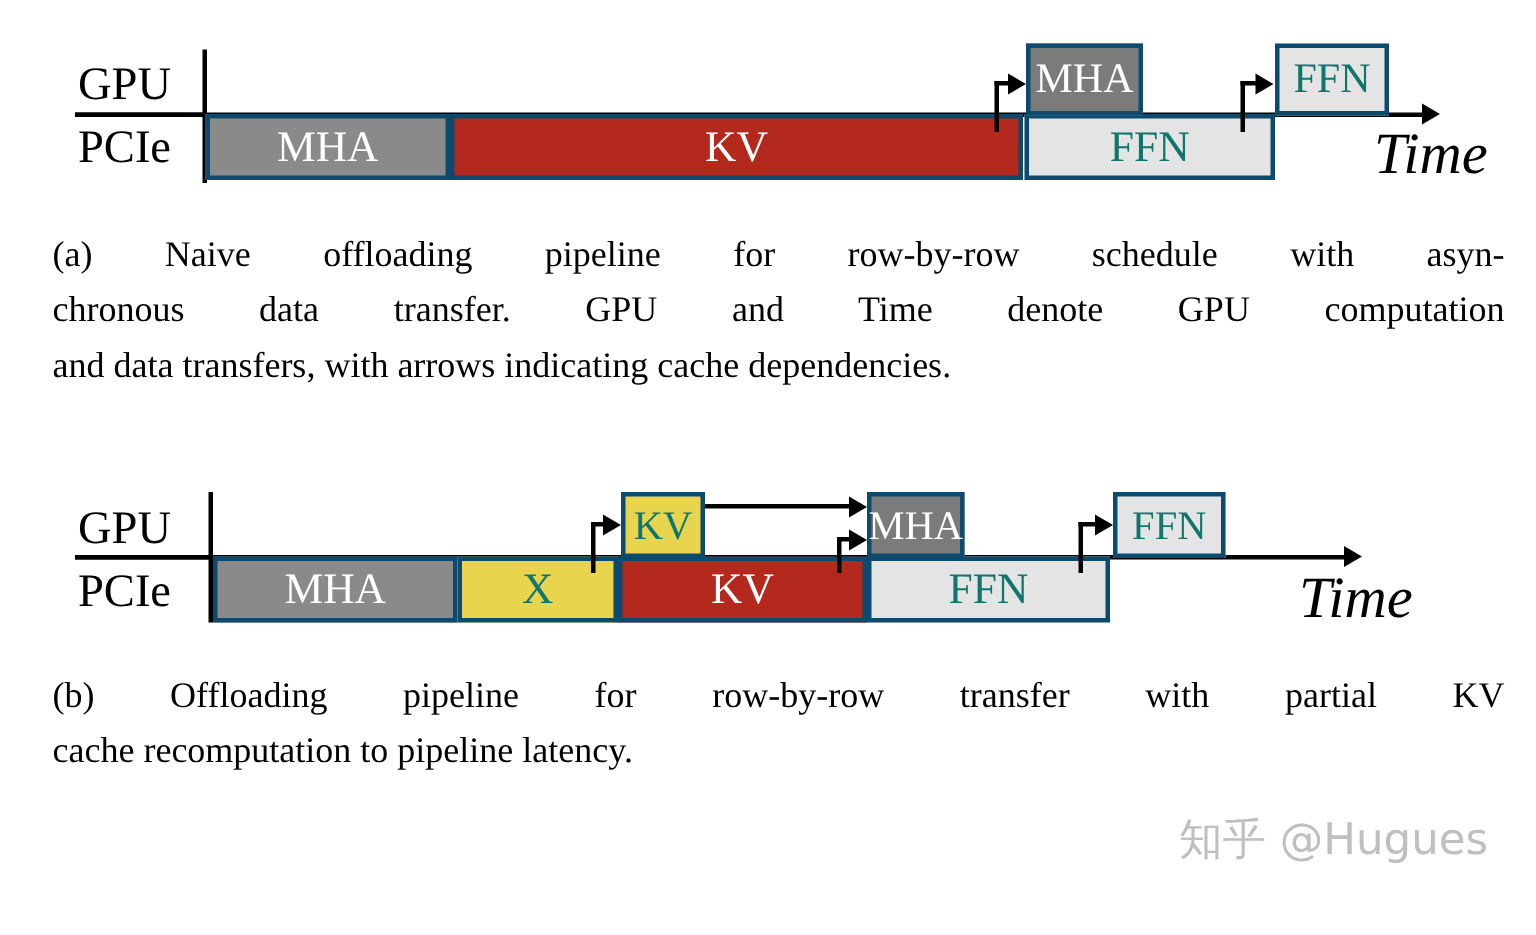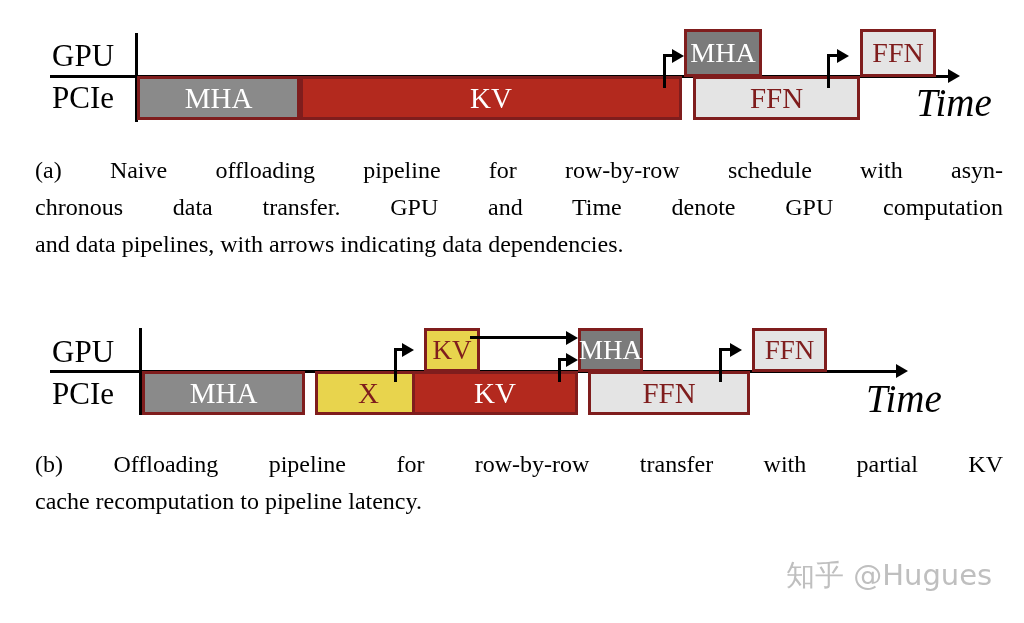--- a/index.html
+++ b/index.html
@@ -1,22 +1,22 @@
 <!DOCTYPE html>
 <html><head>
 <meta charset="utf-8">
 <style>
   html,body{margin:0;padding:0;}
   .fig{position:relative;width:1024px;height:623px;background:#ffffff;overflow:hidden;
        font-family:"Liberation Serif","DejaVu Serif",serif;color:#000;border-radius:21px;}
-  .blk{position:absolute;border:3px solid #7f1d1d;box-sizing:border-box;
+  .blk{position:absolute;border:3px solid #0c4a6e;box-sizing:border-box;
        display:flex;align-items:center;justify-content:center;
        font-family:"Liberation Serif","DejaVu Serif",serif;}
   .t-white{color:#fff;}
-  .t-black{color:#7f1d1d;margin-left:10px;}
+  .t-black{color:#0f766e;}
   .hline,.vline{position:absolute;background:#000;}
   .ah{position:absolute;width:0;height:0;
       border-top:7px solid transparent;border-bottom:7px solid transparent;
       border-left:12px solid #000;}
   .rowlab{position:absolute;font-size:31px;line-height:34px;}
   .timelab{position:absolute;font-size:39px;line-height:32px;font-style:italic;}
   .cap{position:absolute;left:35px;width:968px;font-size:24px;line-height:37px;}
   .cap .jline{text-align:justify;text-align-last:justify;}
   .figcap{position:absolute;left:0;width:1024px;text-align:center;font-size:32px;line-height:36px;}
   .watermark{position:absolute;font-family:"DejaVu Sans","Liberation Sans",sans-serif;
@@ -64,21 +64,21 @@
     <div>
       <div class="vline" style="left:827px;top:54px;width:3px;height:34px;"></div>
       <div class="hline" style="left:827px;top:54px;width:12px;height:3px;"></div>
       <div class="ah" style="left:837px;top:49px;"></div>
     </div>
   </div>
 
   <div class="cap" style="top:152px;">
     <div class="jline">(a) Naive offloading pipeline for row-by-row schedule with asyn-</div>
     <div class="jline">chronous data transfer. GPU and Time denote GPU computation</div>
-    <div>and data pipelines, with arrows indicating data dependencies.</div>
+    <div>and data transfers, with arrows indicating cache dependencies.</div>
   </div>
 
   <div>
 
     <div class="rowlab" style="left:52px;top:335px;">GPU</div>
     <div class="rowlab" style="left:52px;top:377px;">PCIe</div>
 
     <div class="hline" style="left:50px;top:370px;width:92px;height:3px;"></div>
     <div class="vline" style="left:139px;top:328px;width:3px;height:87px;"></div>
     <div class="hline" style="left:50px;top:370px;width:846px;height:3px;"></div>
@@ -128,15 +128,15 @@
       <div class="ah" style="left:730px;top:343px;"></div>
     </div>
   </div>
 
   <div class="cap" style="top:446px;">
     <div class="jline">(b) Offloading pipeline for row-by-row transfer with partial KV</div>
     <div>cache recomputation to pipeline latency.</div>
   </div>
 
 
-  <div class="watermark" style="left: 786px; top: 556px; color: rgb(191, 191, 191); text-align: right;">知乎 @Hugues</div>
+  <div class="watermark" style="left: 786px; top: 540px; color: rgb(191, 191, 191); text-align: right;">知乎 @Hugues</div>
 
 </div>
 
 </body></html>

